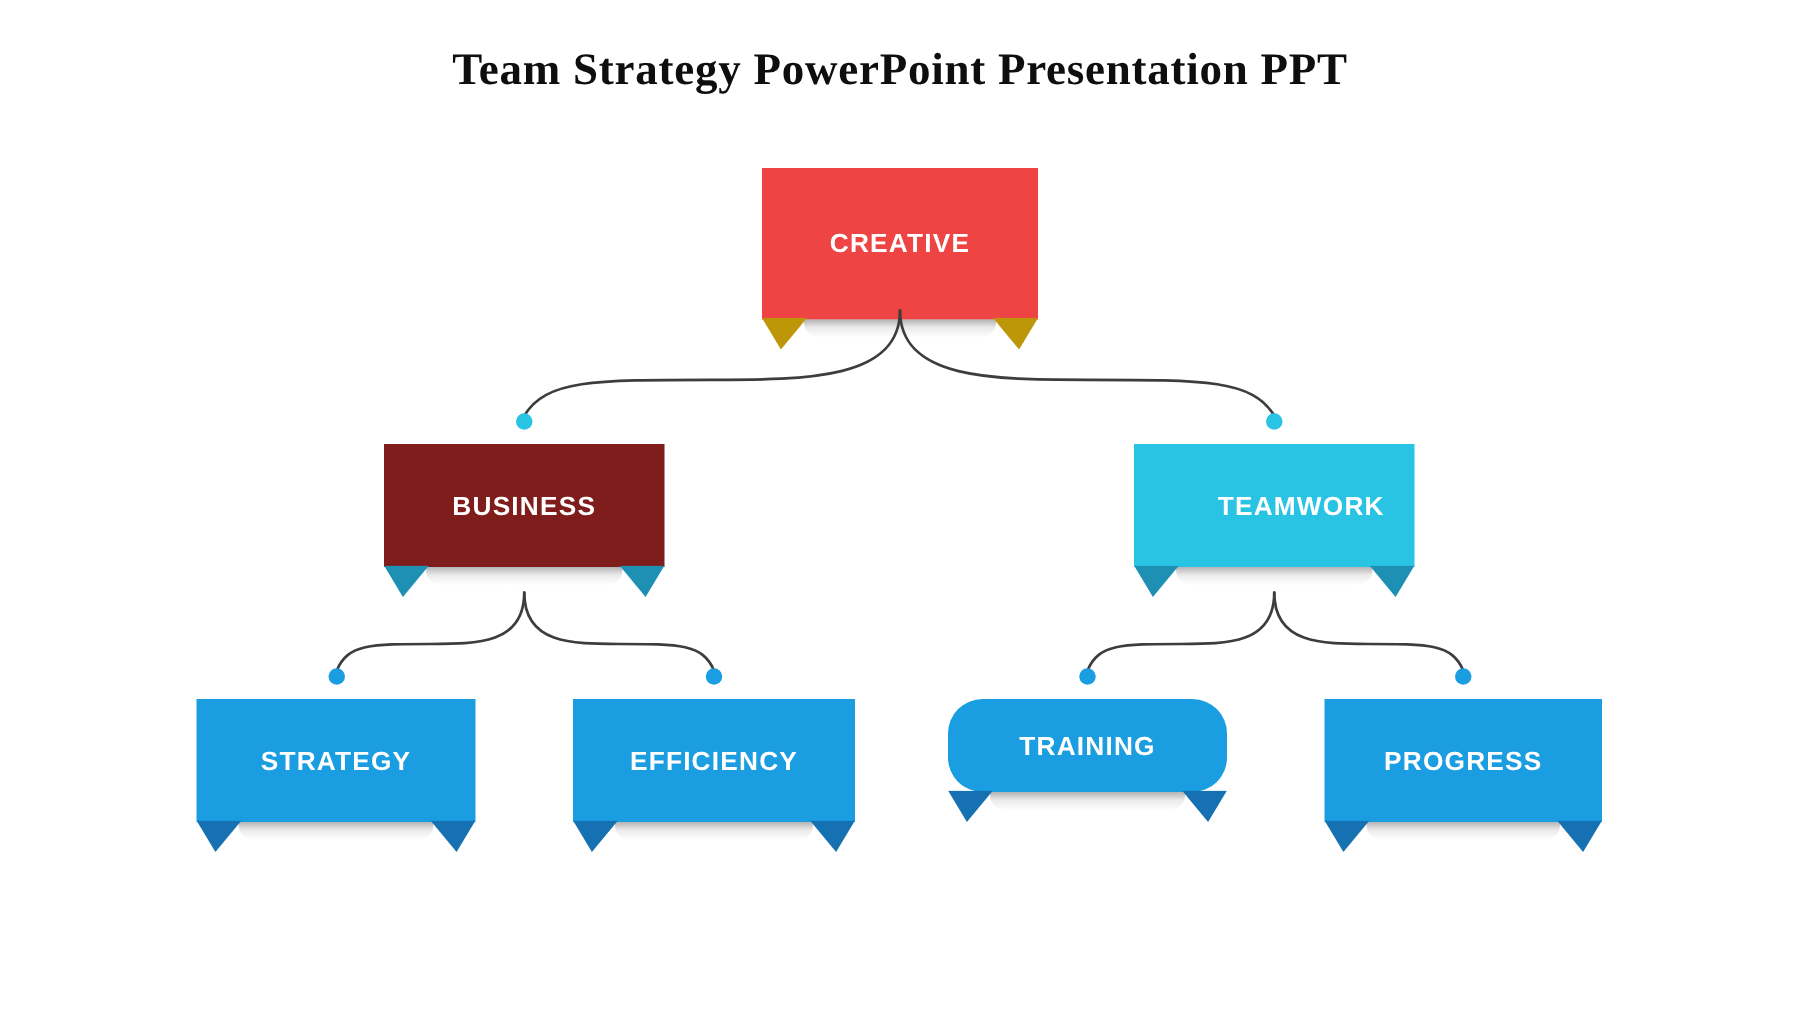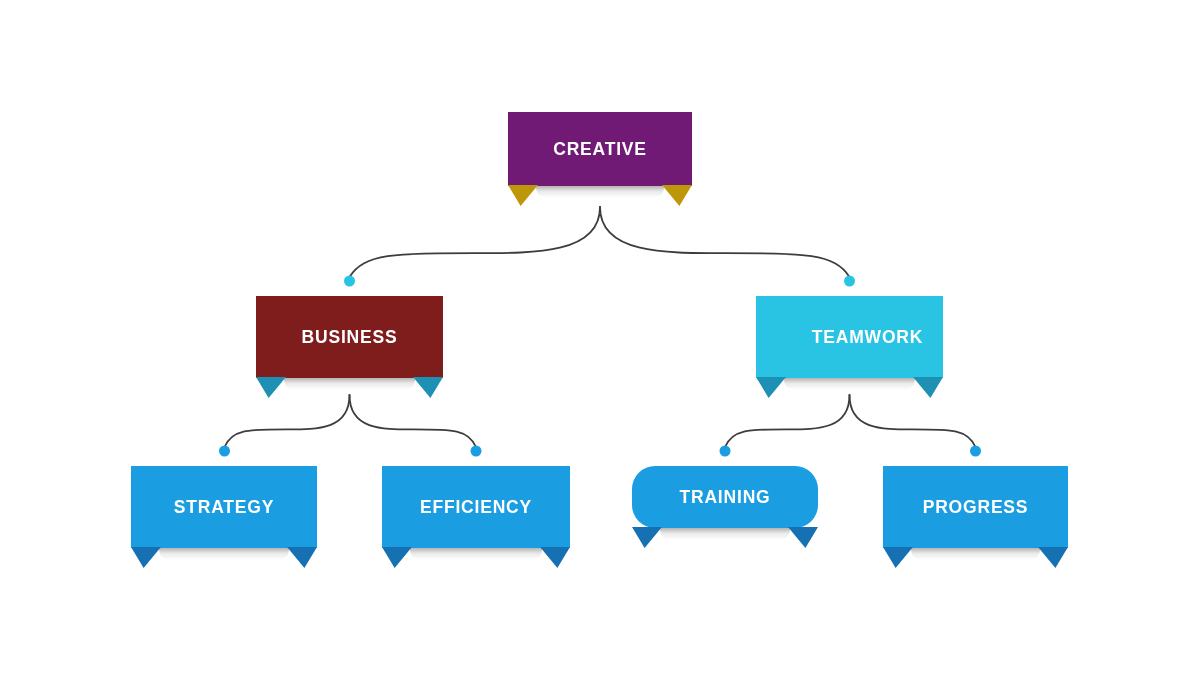--- a/index.html
+++ b/index.html
@@ -58,22 +58,23 @@
     right: 28px;
     height: 12px;
     background: linear-gradient(180deg, rgba(105,105,105,0.50) 0%, rgba(160,160,160,0.22) 45%, rgba(255,255,255,0) 100%);
     border-radius: 0 0 10px 10px;
   }
 </style>
 </head>
 <body>
 
 <div id="canvas">
+  <h1 id="slide-title">Team Strategy PowerPoint Presentation PPT</h1>
   <div id="nodes">
-      <div class="node" style="left: 508px; top: 112px; width: 184px; height: 74px; background: #701a75;">
+      <div class="node" style="left: 508px; top: 112px; width: 184px; height: 101px; background: #ef4444;">
         <div class="node-shadow"></div>
         <div class="fold fold-left" style="background: rgb(190, 151, 9);"></div>
         <div class="fold fold-right" style="background: rgb(190, 151, 9);"></div>
         <span class="node-label" style="color: rgb(255, 255, 255);">CREATIVE</span>
       </div>
       <div class="node" style="left: 256px; top: 296px; width: 187px; height: 82px; background: #7f1d1d;">
         <div class="node-shadow"></div>
         <div class="fold fold-left" style="background: rgb(30, 144, 180);"></div>
         <div class="fold fold-right" style="background: rgb(30, 144, 180);"></div>
         <span class="node-label" style="color: rgb(255, 255, 255);">BUSINESS</span>

